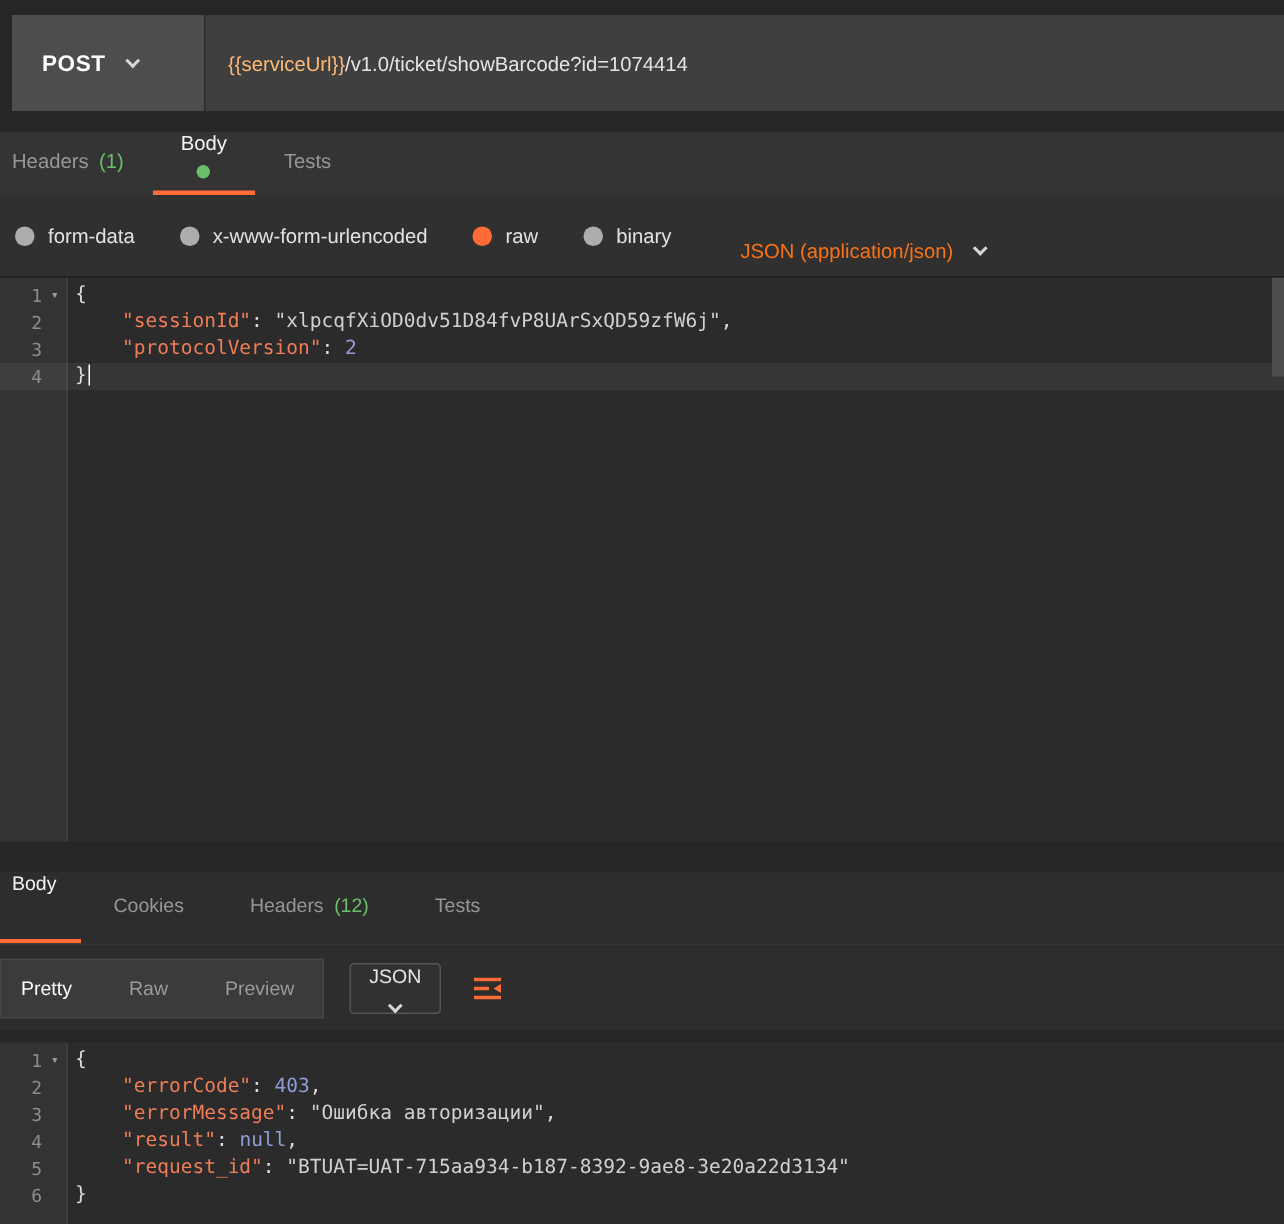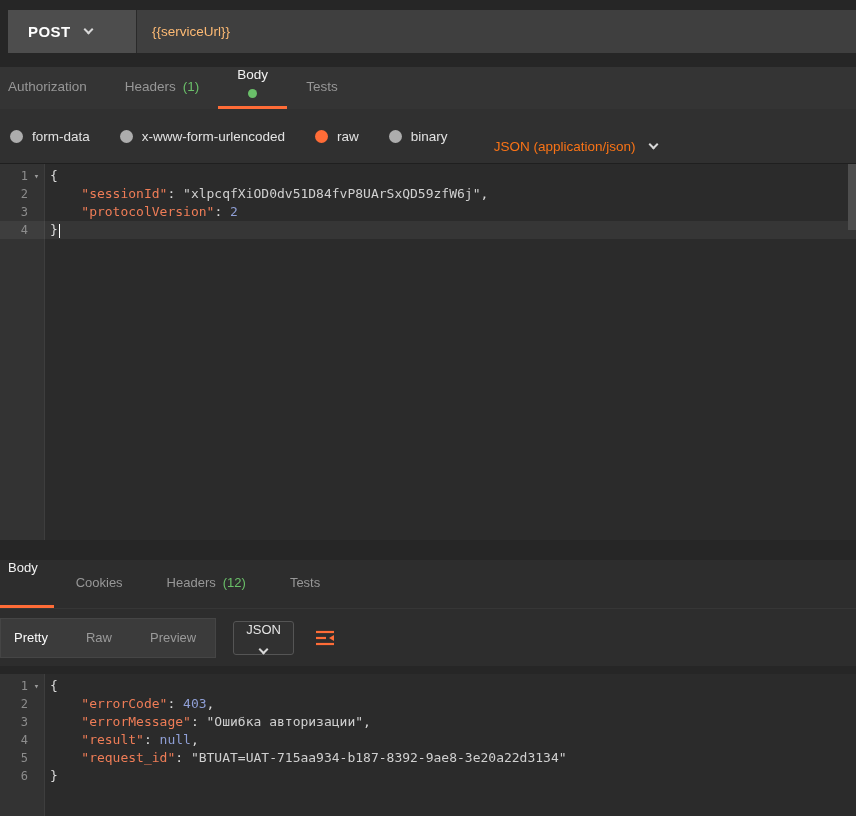--- a/index.html
+++ b/index.html
@@ -3,21 +3,21 @@
 <meta charset="utf-8">
 <style>
   * { box-sizing: border-box; margin: 0; padding: 0; }
   html, body { width: 856px; height: 816px; }
   body { background: #262626; font-family: "Liberation Sans", sans-serif; overflow: hidden; }
   .app { width: 856px; height: 816px; display: flex; flex-direction: column; }
 
   .top-strip { height: 10px; flex: none; }
 
   
-  .url-row { height: 43px; flex: none; display: flex; margin-left: 8px; }
+  .url-row { height: 64px; flex: none; display: flex; margin-left: 8px; }
   .method-select { width: 129px; flex: none; background: #4d4d4d; display: flex; align-items: center; gap: 15px; padding-left: 20px; cursor: pointer; border-right: 1px solid #2a2a2a; }
   .method-label { color: #ffffff; font-weight: bold; font-size: 15px; letter-spacing: .4px; }
   .url-field { flex: 1; background: #3f3f3f; display: flex; align-items: center; padding-left: 15px; font-size: 13.5px; overflow: hidden; white-space: nowrap; }
   .url-var { color: #fdba74; }
   .url-path { color: #e4e4e4; }
   .chev { width: 7px; height: 7px; border-right: 2px solid #d8d8d8; border-bottom: 2px solid #d8d8d8; transform: rotate(45deg); display: inline-block; margin-top: -4px; flex: none; }
 
   .gap1 { height: 14px; flex: none; }
   .gap2 { height: 20px; flex: none; }
   .gap3 { height: 8px; flex: none; }
@@ -75,29 +75,27 @@
 
   <div class="top-strip"></div>
 
   <div class="url-row">
     <div class="method-select">
       <span class="method-label">POST</span>
       <span class="chev"></span>
     </div>
     <div class="url-field">
       <span class="url-var">{{serviceUrl}}</span>
+        <span class="url-path">/v1.0/ticket/showBarcode?id=1074414</span>
     </div>
   </div>
 
   <div class="gap1"></div>
 
   <div class="req-tabs">
-    <div class="tab">
-      <span>Authorization</span>
-    </div>
     <div class="tab">
       <span>Headers</span>
       <span class="count">(1)</span>
     </div>
     <div class="tab active">
       <span>Body</span>
       <span class="dot"></span>
     </div>
     <div class="tab">
       <span>Tests</span>

